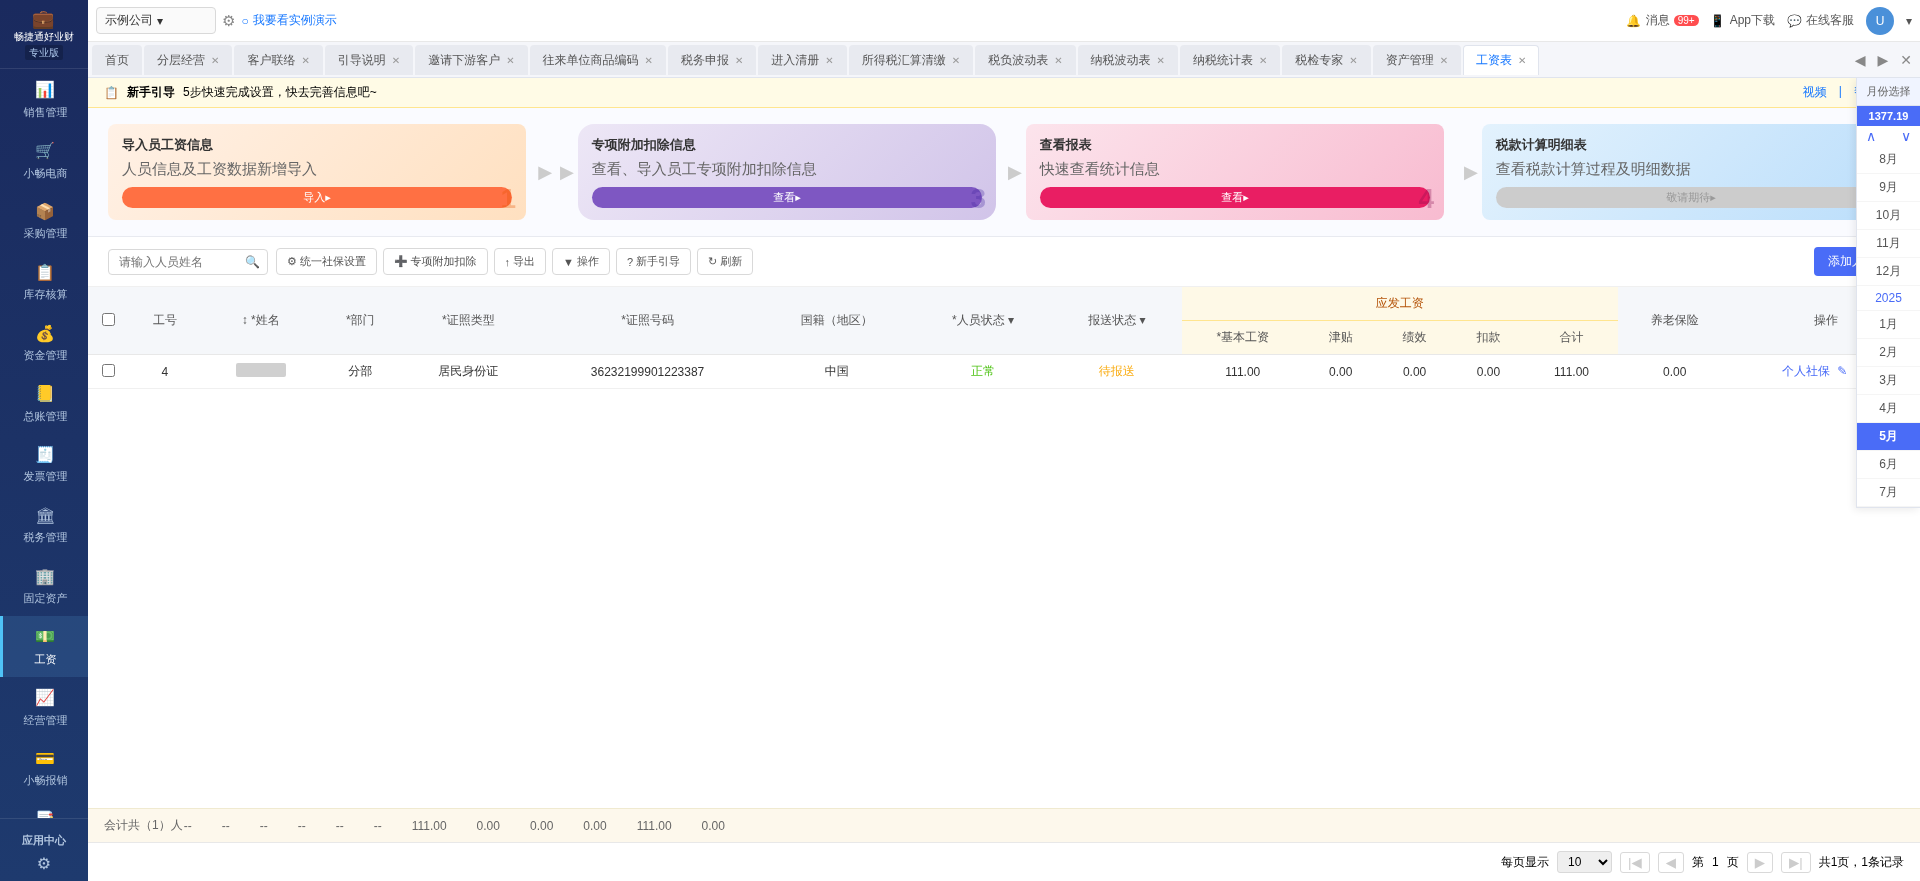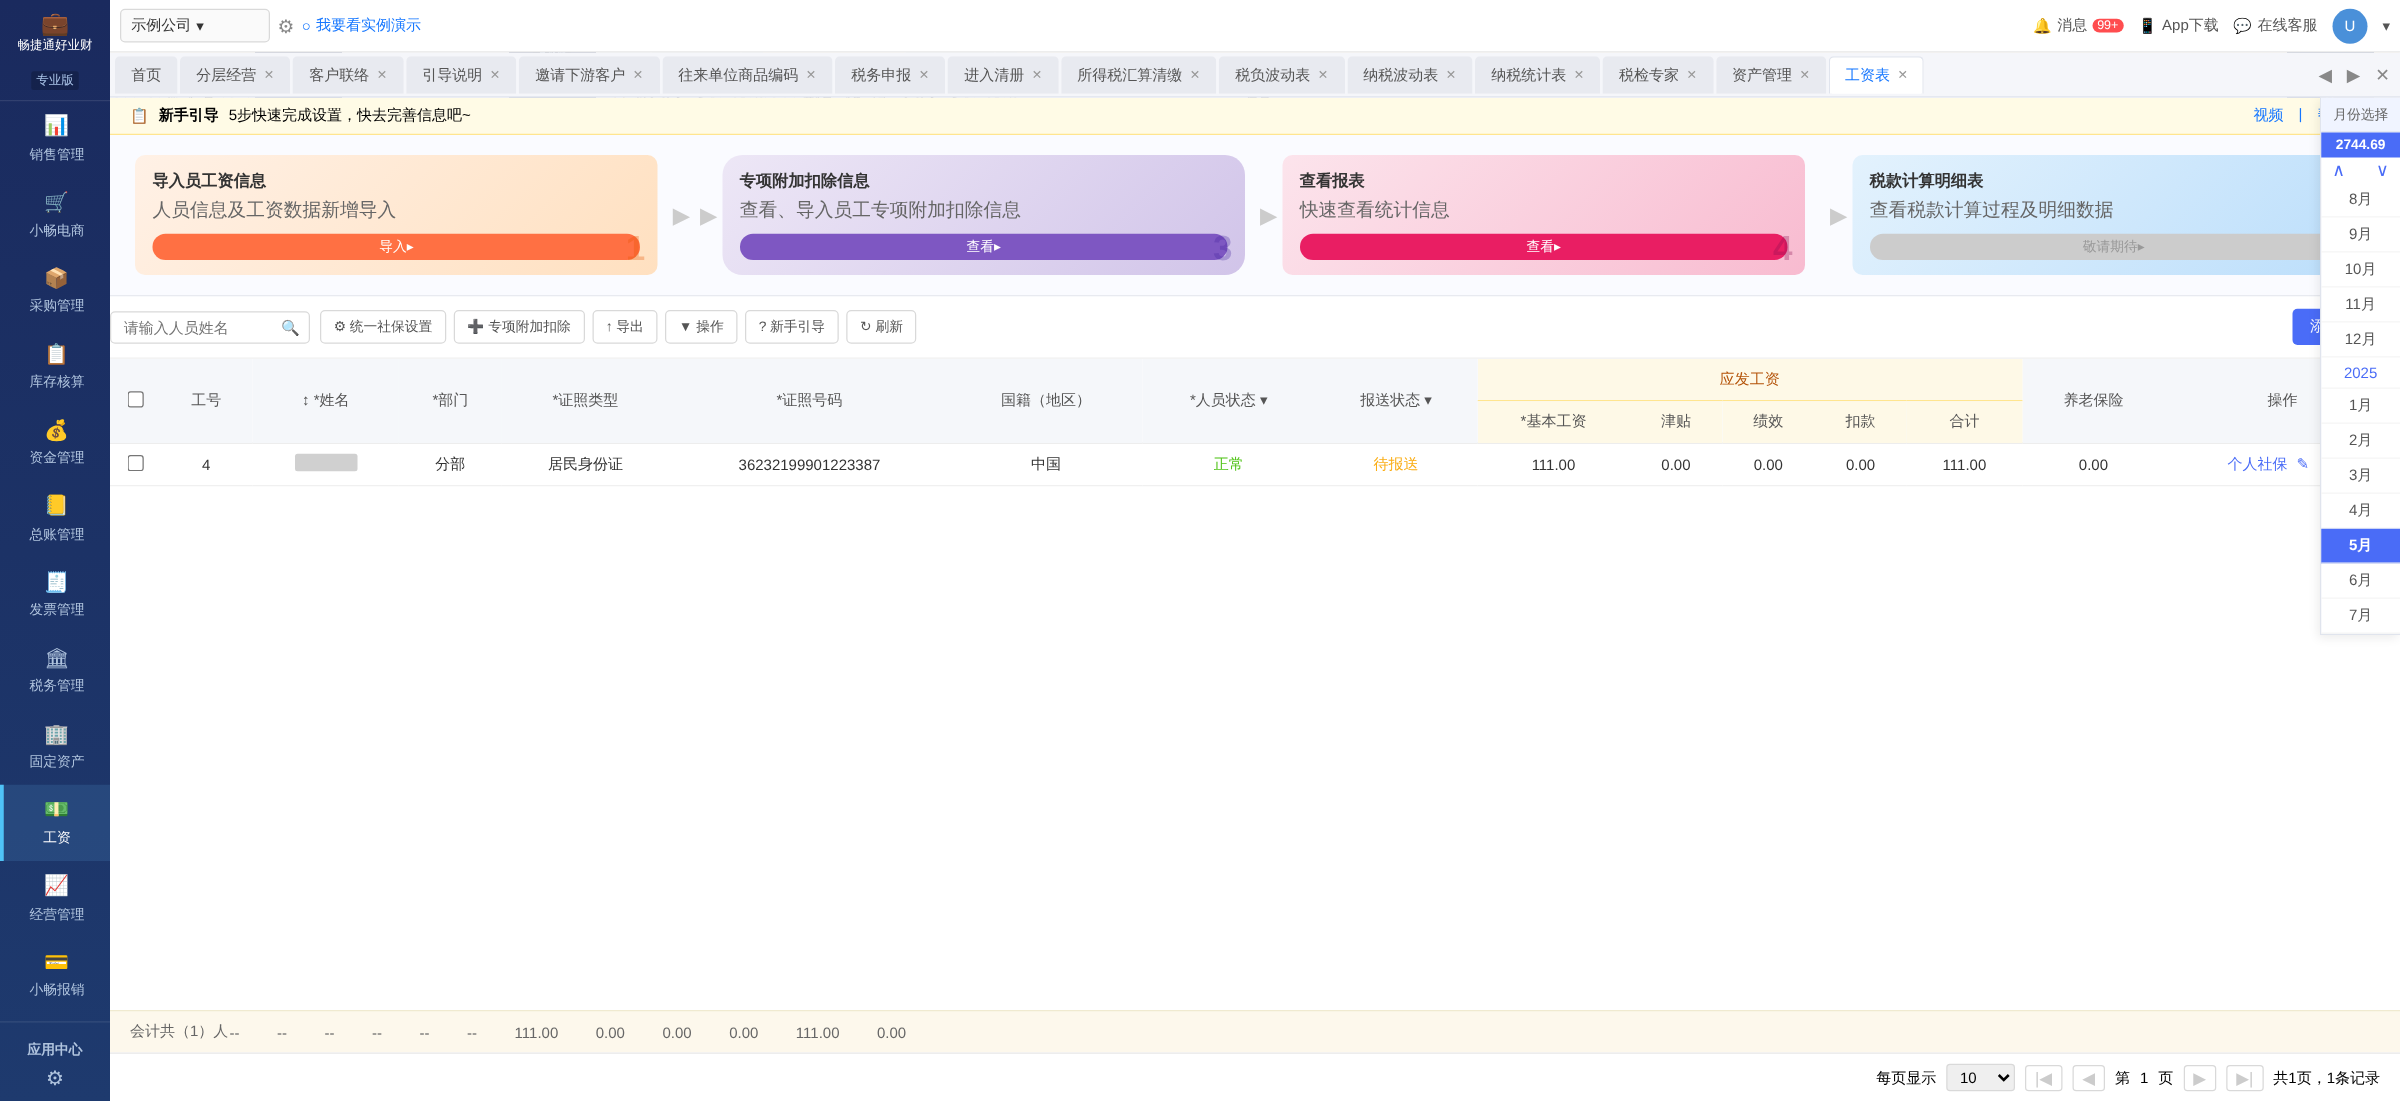--- a/index.html
+++ b/index.html
@@ -9,21 +9,21 @@
     .sidebar {
       position: fixed; left: 0; top: 0; width: 88px; height: 100vh;
       background: linear-gradient(180deg, #1a2a5e 0%, #1e3a6e 100%);
       display: flex; flex-direction: column; z-index: 100;
     }
     .sidebar-logo {
       padding: 8px 6px; border-bottom: 1px solid rgba(255,255,255,0.1);
       text-align: center; color: #fff; font-size: 11px; line-height: 1.3;
     }
     .sidebar-logo .logo-icon { font-size: 18px; color: #4fc3f7; }
-    .sidebar-edition { color: #aac4e8; font-size: 10px; background: rgba(0,0,0,0.2); padding: 1px 4px; border-radius: 2px; margin-top: 14px; display: inline-block; }
+    .sidebar-edition { color: #aac4e8; font-size: 10px; background: rgba(0,0,0,0.2); padding: 1px 4px; border-radius: 2px; margin-top: 2px; display: inline-block; }
     .sidebar-items { flex: 1; overflow-y: auto; }
     .sidebar-item {
       padding: 10px 4px; text-align: center; color: #b0c4de; cursor: pointer;
       font-size: 11px; line-height: 1.4; border-left: 3px solid transparent;
       transition: all 0.2s;
     }
     .sidebar-item.active { background: rgba(99,179,237,0.15); color: #fff; border-left-color: #4fc3f7; }
     .sidebar-item .item-icon { font-size: 16px; display: block; margin-bottom: 3px; }
     .sidebar-bottom { padding: 8px 4px; border-top: 1px solid rgba(255,255,255,0.1); text-align: center; }
     .sidebar-bottom .settings-icon { color: #b0c4de; cursor: pointer; font-size: 16px; }
@@ -116,21 +116,21 @@
     }
     .wizard-step-1 .wizard-btn { background: #ff7043; color: #fff; }
     .wizard-step-2 .wizard-btn { background: #43a047; color: #fff; }
     .wizard-step-3 .wizard-btn { background: #7e57c2; color: #fff; }
     .wizard-step-4 .wizard-btn { background: #e91e63; color: #fff; }
     .wizard-step-5 .wizard-btn { background: #ccc; color: #999; cursor: default; }
     .wizard-arrow { display: flex; align-items: center; color: #ccc; font-size: 18px; padding: 0 4px; }
 
     
     .toolbar {
-      padding: 10px 0; display: flex; align-items: center; gap: 8px;
+      padding: 10px 20px; display: flex; align-items: center; gap: 8px;
       border-bottom: 1px solid #f0f0f0;
     }
     .search-input-wrap { position: relative; }
     .search-input-wrap input {
       padding: 5px 10px 5px 10px; border: 1px solid #d9d9d9; border-radius: 4px;
       font-size: 12px; width: 160px; color: #999;
     }
     .search-icon-btn { position: absolute; right: 8px; top: 50%; transform: translateY(-50%); color: #bbb; cursor: pointer; }
     .add-person-btn {
       background: #4a6cf7; color: #fff; border: none; padding: 6px 14px;
@@ -512,21 +512,21 @@
       <span>页</span>
       <button class="page-btn disabled">▶</button>
       <button class="page-btn disabled">▶|</button>
       <span>共1页，1条记录</span>
     </div>
 
   </div>
 
   <div class="month-panel">
     <div class="month-panel-title">月份选择</div>
-    <div class="month-year">2744.69</div>
+    <div class="month-year">1377.19</div>
     <div class="month-nav">
       <span class="month-nav-btn">∧</span>
       <span class="month-nav-btn">∨</span>
     </div>
     <div id="month-list-container">
         <div class="month-item">8月</div>
         <div class="month-item">9月</div>
         <div class="month-item">10月</div>
         <div class="month-item">11月</div>
         <div class="month-item">12月</div>

